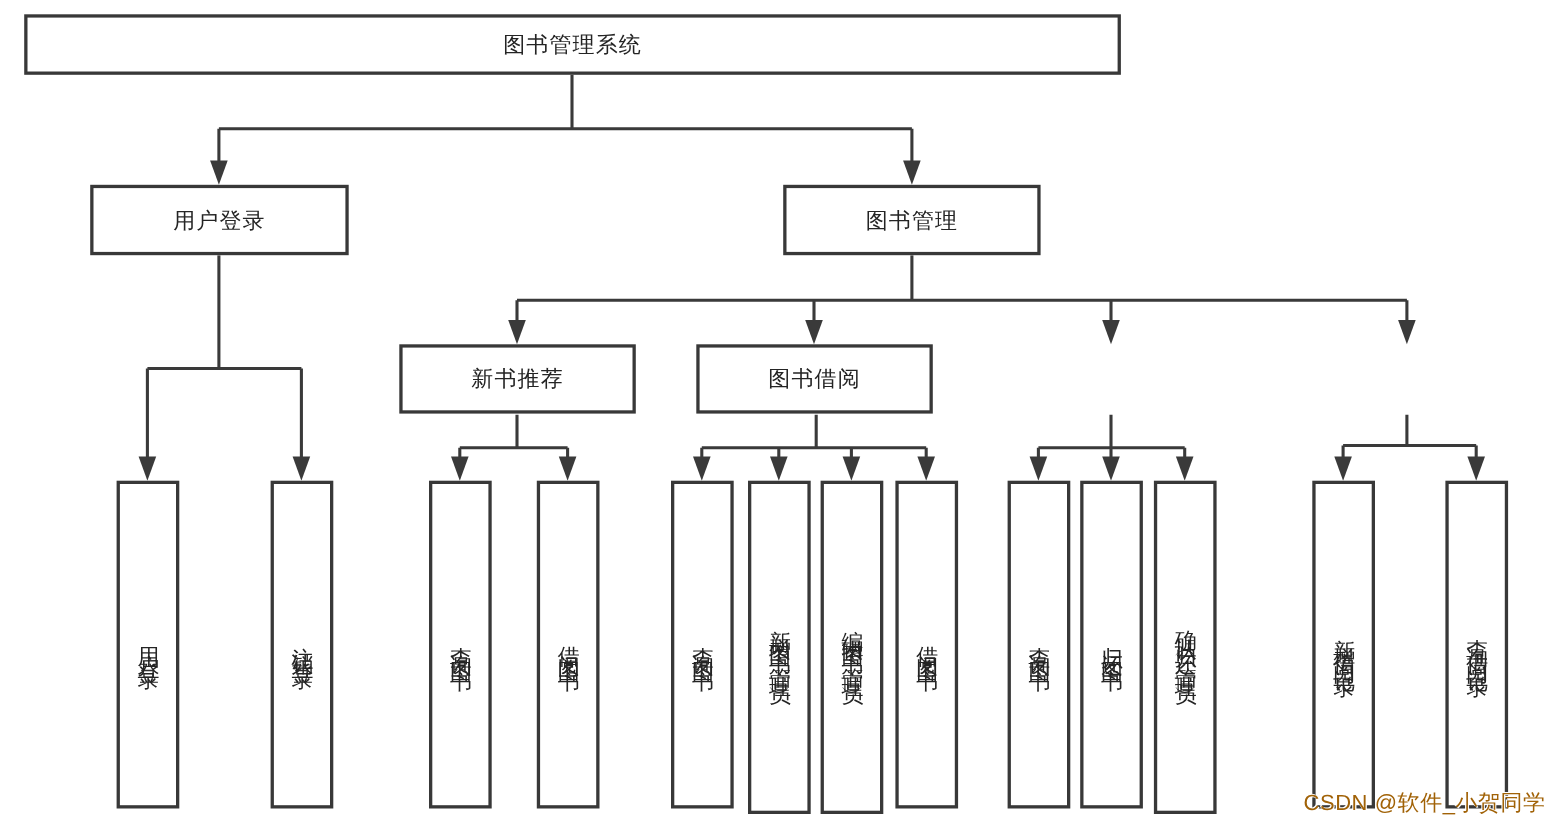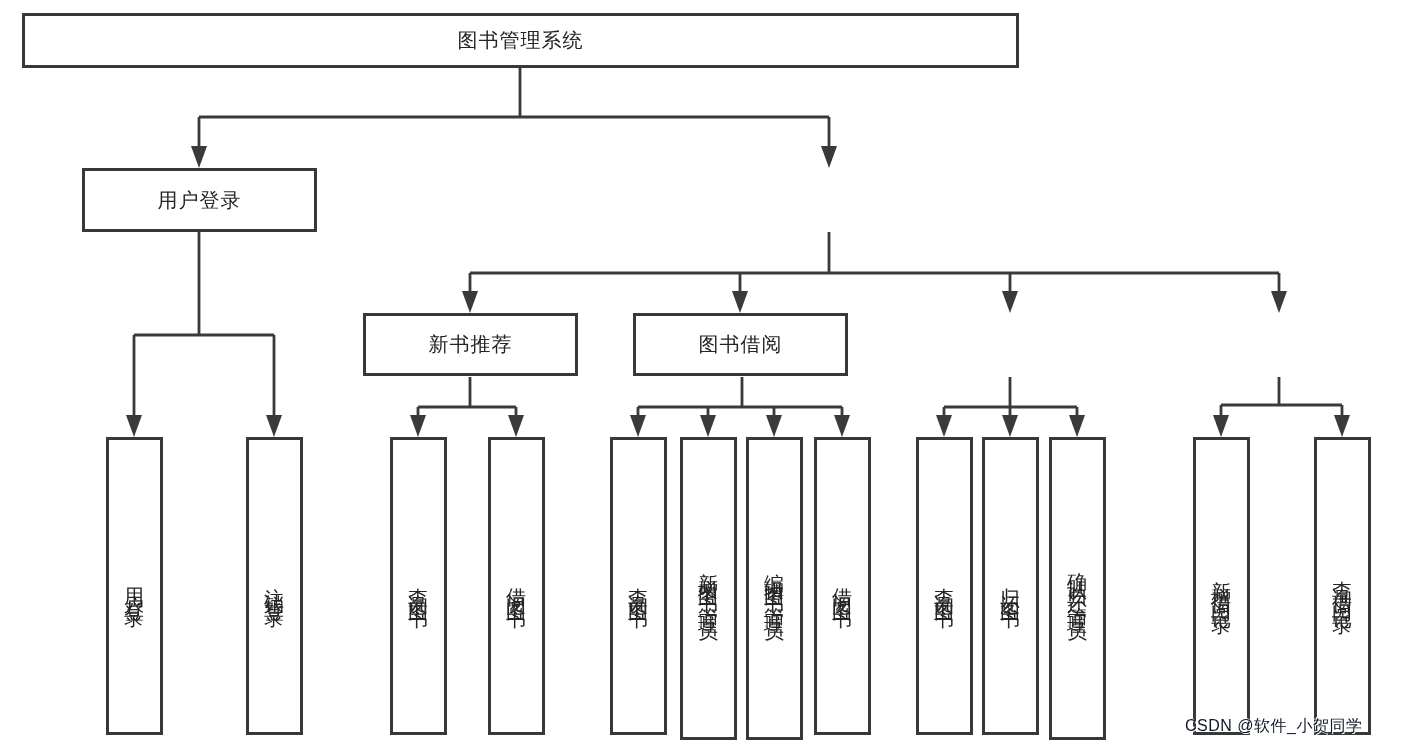--- a/index.html
+++ b/index.html
@@ -14,21 +14,21 @@
     color:#242424; font-size:20px; letter-spacing:1px; z-index:2; 
   }
   .vbox { top:437px; height:298px; width:57px; }
   .vbox.tall { height:303px; }
   .vtext {
     writing-mode:vertical-rl; text-orientation:mixed;
     letter-spacing:7px; line-height:1; font-size:20px; color:#242424;
   }
   .watermark {
     position:absolute; left:1185px; top:716px; z-index:3;
-    font-size:16px; color:#0f172a; white-space:nowrap; letter-spacing:0.5px;
+    font-size:20px; color:#a16207; white-space:nowrap; letter-spacing:0.5px;
     text-shadow:1px 1px 0 #ffffff, -1px -1px 0 #ffffff;
   }
 </style>
 </head>
 <body>
 
 <div class="canvas">
 
   <svg class="connectors" width="1405" height="747" viewBox="0 0 1405 747">
     <g stroke="#3a3a3a" stroke-width="2.8" fill="none">
@@ -60,20 +60,21 @@
       <path d="M1002 415 L1018 415 L1010 437 Z"></path>
       <path d="M1069 415 L1085 415 L1077 437 Z"></path>
       <path d="M1213 415 L1229 415 L1221 437 Z"></path>
       <path d="M1334 415 L1350 415 L1342 437 Z"></path>
     </g>
   </svg>
 
   <div class="box" style="left:22px; top:13px; width:997px; height:55px;">图书管理系统</div>
 
   <div class="box" style="left:82px; top:168px; width:235px; height:64px;">用户登录</div>
+  <div class="box" style="left:712px; top:168px; width:234px; height:64px;">图书管理</div>
 
   <div class="box" style="left:363px; top:313px; width:215px; height:63px;">新书推荐</div>
   <div class="box" style="left:633px; top:313px; width:215px; height:63px;">图书借阅</div>
 
   <div class="box vbox" style="left:106px;">
     <span class="vtext">用户登录</span>
   </div>
   <div class="box vbox" style="left:246px;">
     <span class="vtext">注销登录</span>
   </div>

